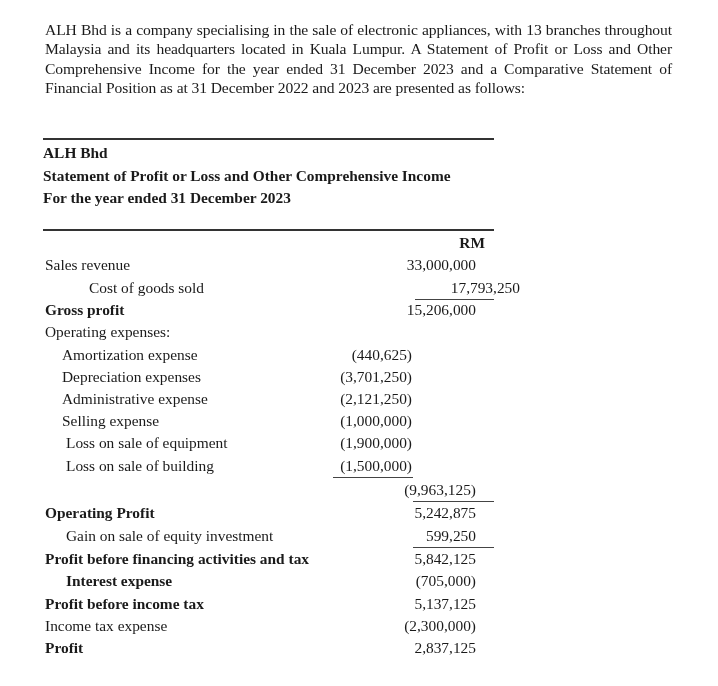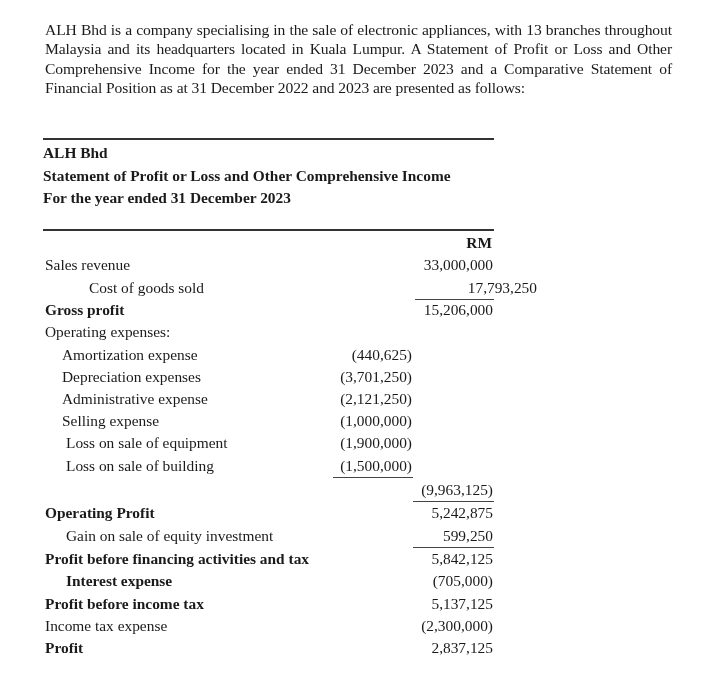--- a/index.html
+++ b/index.html
@@ -57,27 +57,27 @@
     .label.indent2 { left: 66px; }
     .label.bold { font-weight: bold; }
     .col-mid {
       position: absolute;
       right: 306px; 
       text-align: right;
       white-space: nowrap;
     }
     .col-right {
       position: absolute;
-      right: 225px; 
+      right: 242px; 
       text-align: right;
       white-space: nowrap;
     }
     .col-right.head {
       font-weight: bold;
-      right: 226px;
+      right: 233px;
     }
     .uline {
       position: absolute;
       height: 0;
       border-top: 1.5px solid #444;
     }
   </style>
 </head>
 <body>
 

